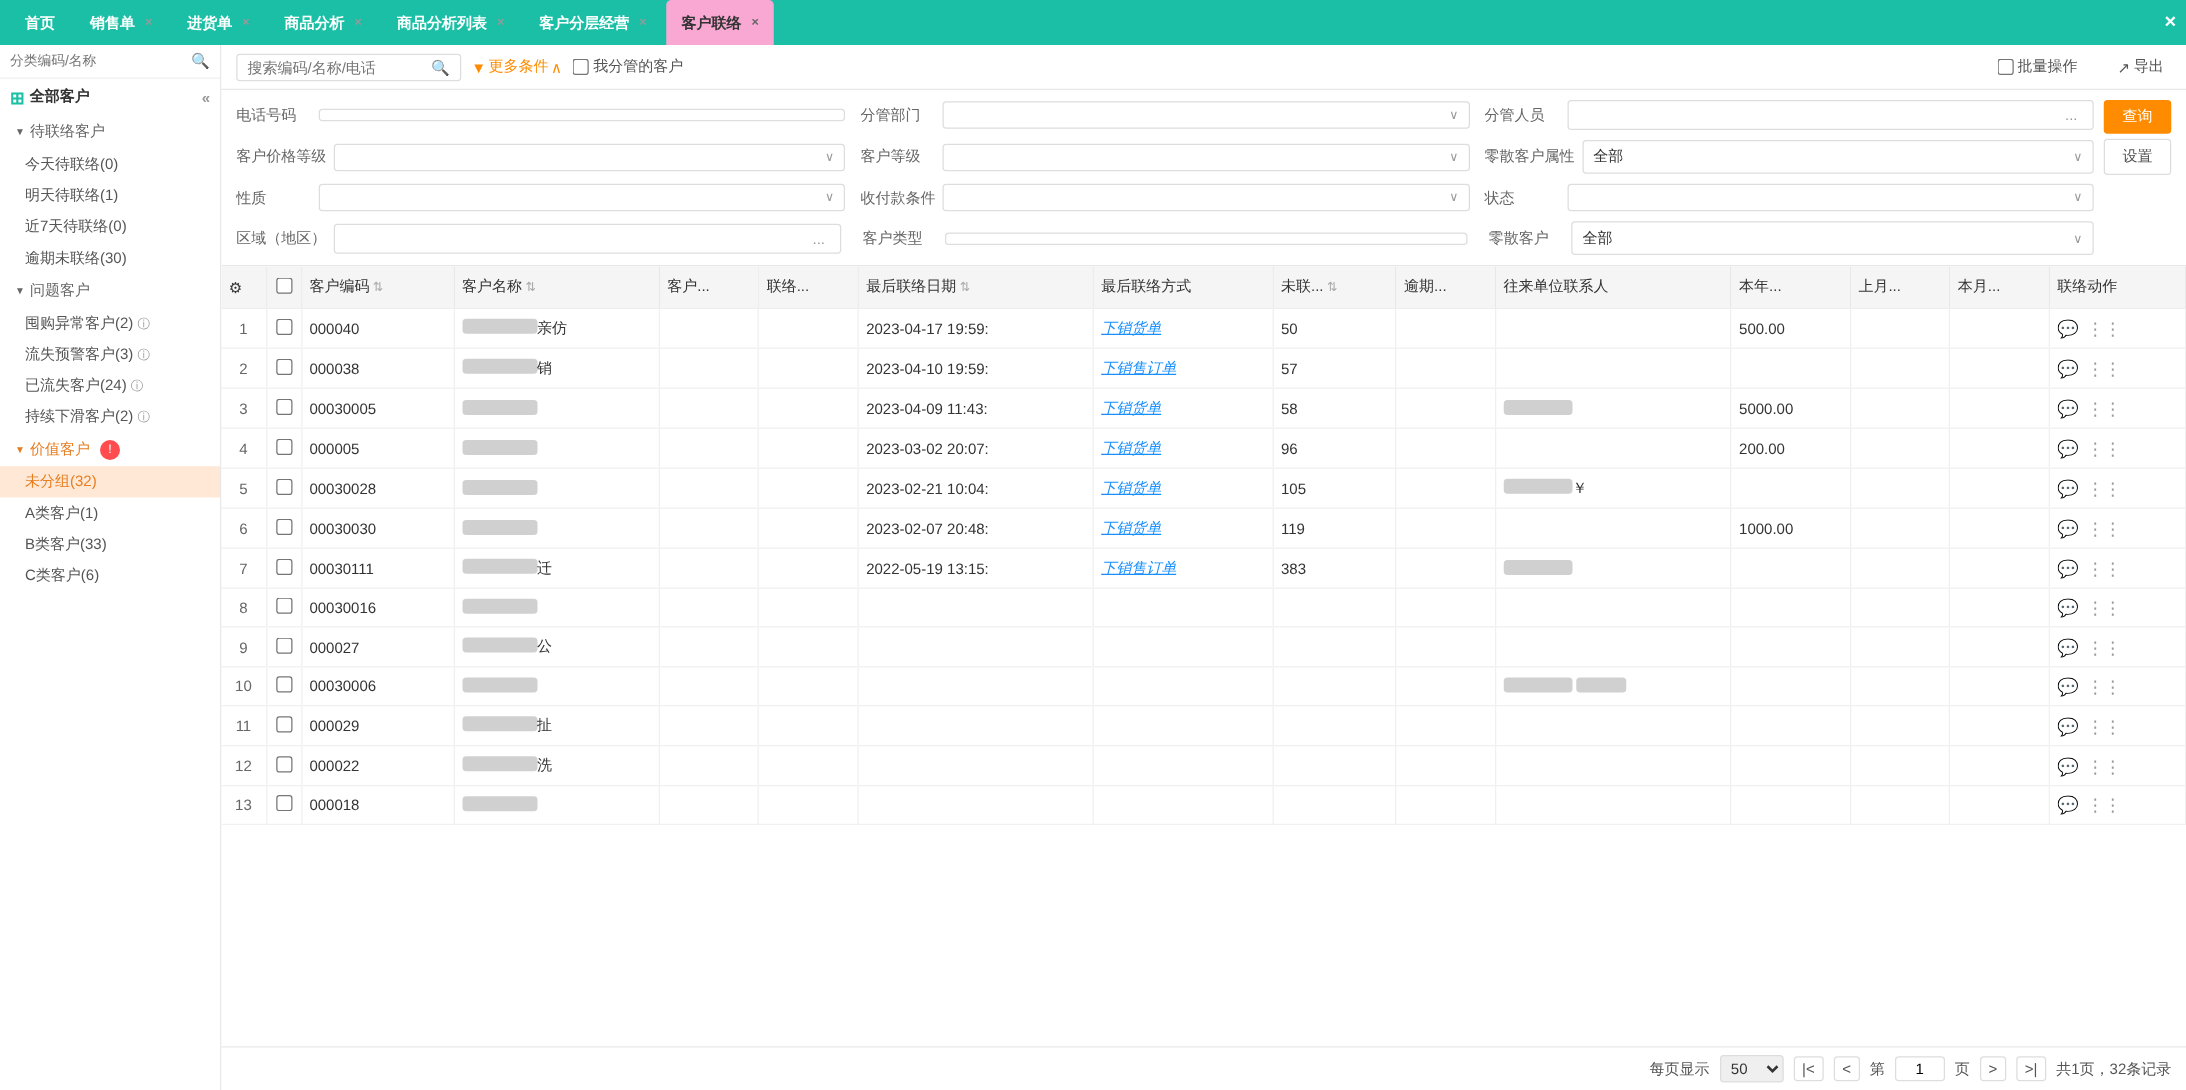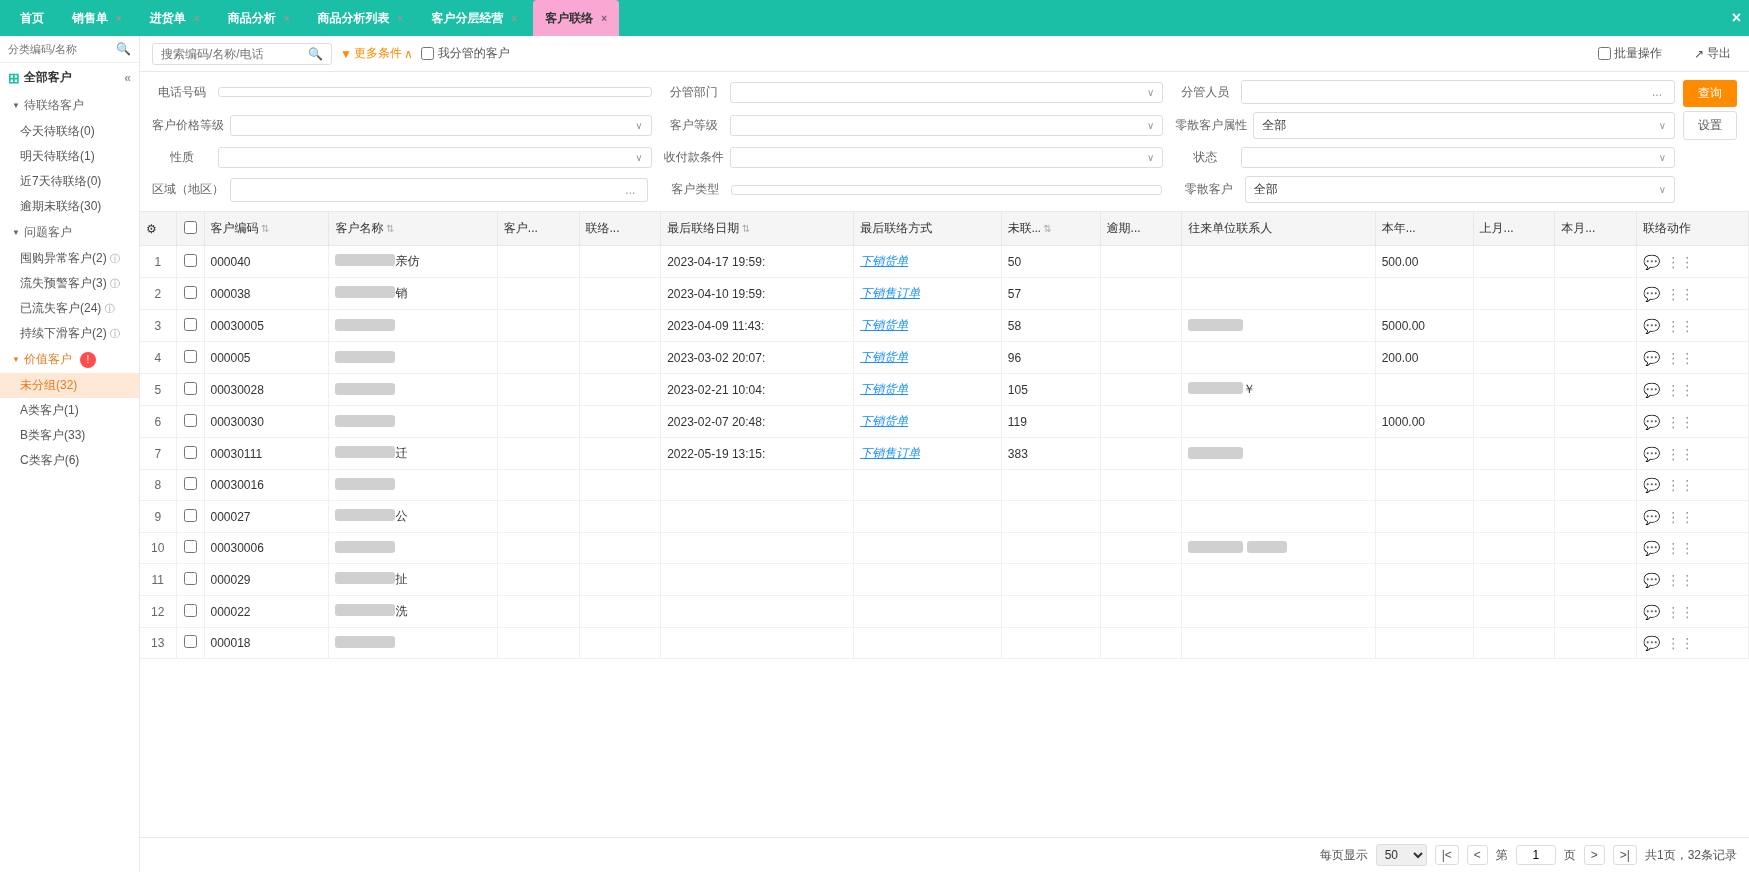--- a/index.html
+++ b/index.html
@@ -30,21 +30,21 @@
     .nav-tab .close-x { font-size: 10px; color: #999; margin-left: 4px; }
     .nav-tab.active .close-x { color: #666; }
 
     .main-layout {
       display: flex;
       height: calc(872px - 36px);
     }
 
     
     .sidebar {
-      width: 140px;
+      width: 177px;
       background: #fff;
       border-right: 1px solid #e8e8e8;
       display: flex;
       flex-direction: column;
       overflow-y: auto;
     }
     .sidebar-search {
       display: flex;
       align-items: center;
       padding: 6px 8px;
@@ -165,21 +165,21 @@
     .filter-field {
       display: flex;
       align-items: center;
       gap: 6px;
       flex: 1;
     }
     .filter-label {
       color: #666;
       white-space: nowrap;
       min-width: 60px;
-      text-align: center;
+      text-align: left;
     }
     .filter-input {
       flex: 1;
       border: 1px solid #ddd;
       border-radius: 3px;
       padding: 4px 8px;
       font-size: 12px;
       color: #333;
       display: flex;
       align-items: center;
@@ -236,21 +236,21 @@
       text-align: left;
       color: #333;
       font-weight: normal;
       white-space: nowrap;
       border-right: 1px solid #e8e8e8;
       position: sticky;
       top: 0;
       background: #f5f5f5;
       z-index: 1;
     }
-    thead th.sortable { cursor: pointer; font-family: Liberation Serif, serif; }
+    thead th.sortable { cursor: pointer; }
     thead th.sortable::after { content: ' ⇅'; color: #aaa; font-size: 10px; }
     tbody tr { border-bottom: 1px solid #f0f0f0; }
     tbody td {
       padding: 7px 6px;
       color: #333;
       white-space: nowrap;
       border-right: 1px solid #f0f0f0;
     }
     .td-link { color: #1890ff; text-decoration: underline; cursor: pointer; font-style: italic; }
     .blurred {

